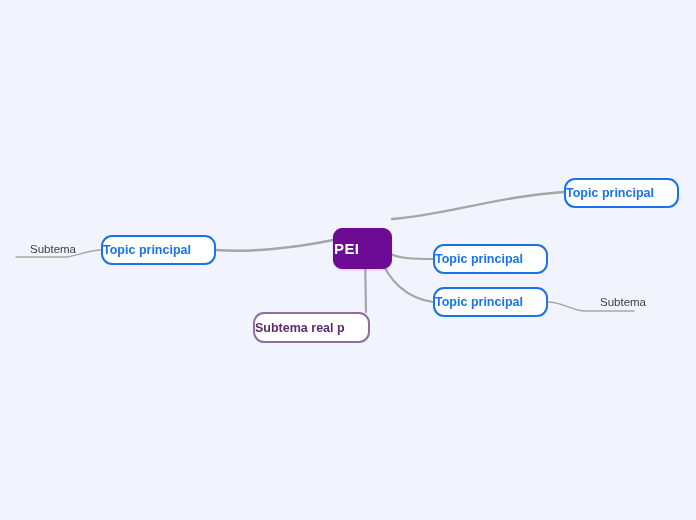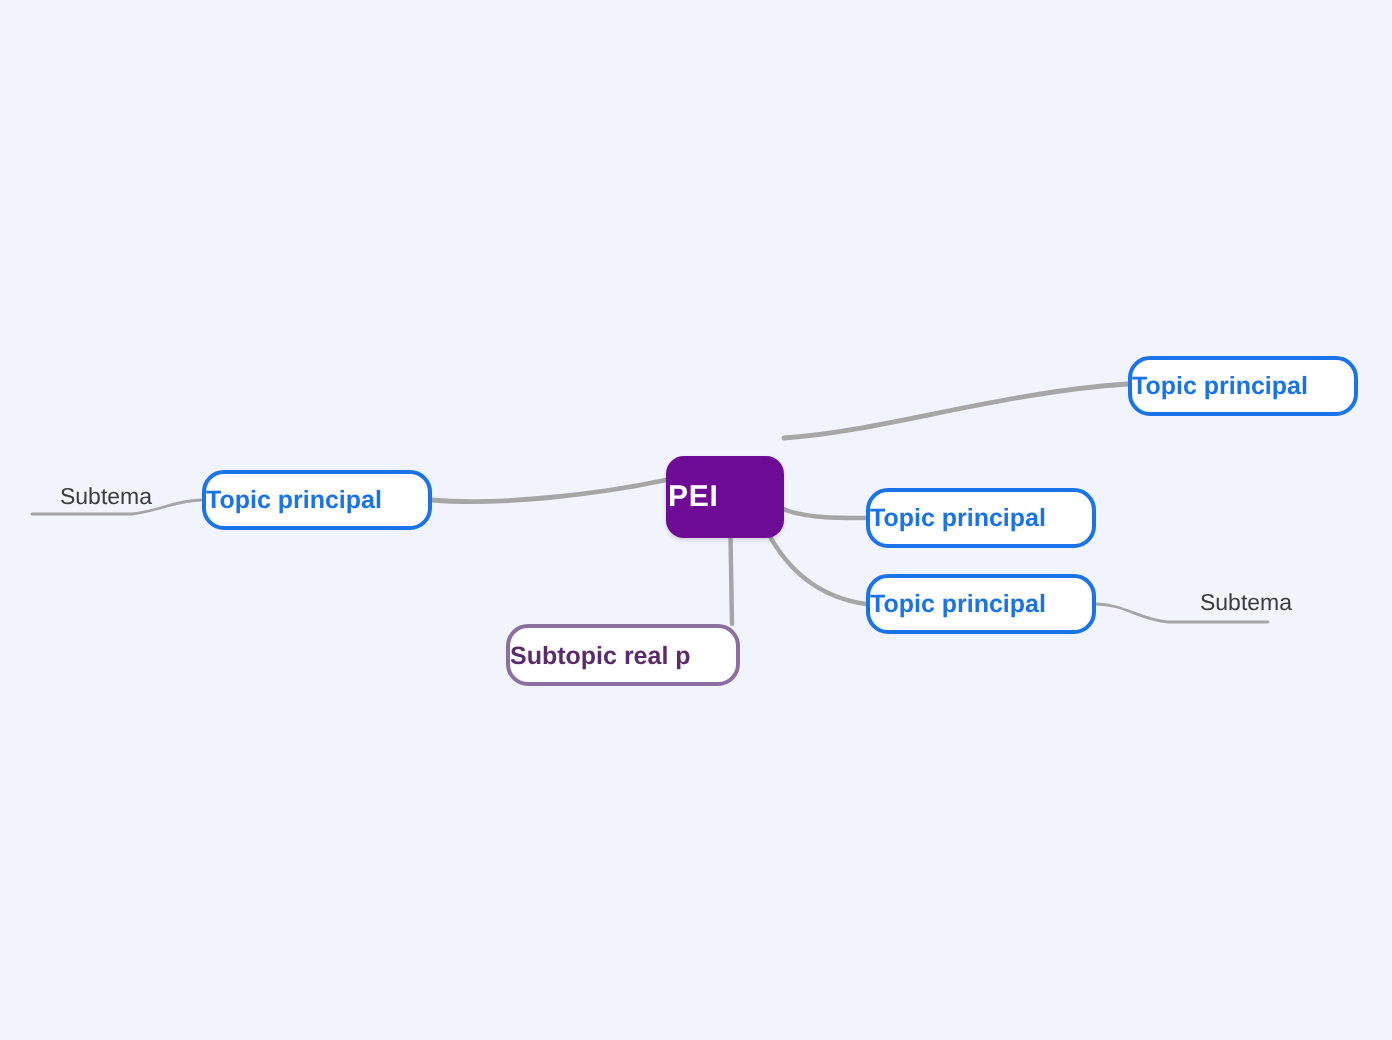--- a/index.html
+++ b/index.html
@@ -105,21 +105,21 @@
 
   <div class="node node-blue" style="left:433px; top:244px; width:115px; height:30px;">
     <span>Topic principal</span>
   </div>
 
   <div class="node node-blue" style="left:433px; top:287px; width:115px; height:30px;">
     <span>Topic principal</span>
   </div>
 
   <div class="node node-purple" style="left:253px; top:312px; width:117px; height:31px;">
-    <span>Subtopic real p</span>
+    <span>Subtema real p</span>
   </div>
 
   <div class="node node-plain" style="left:18px; top:240px; width:70px; height:18px;">
     <span>Subtema</span>
   </div>
 
   <div class="node node-plain" style="left:588px; top:293px; width:70px; height:18px;">
     <span>Subtema</span>
   </div>
 

